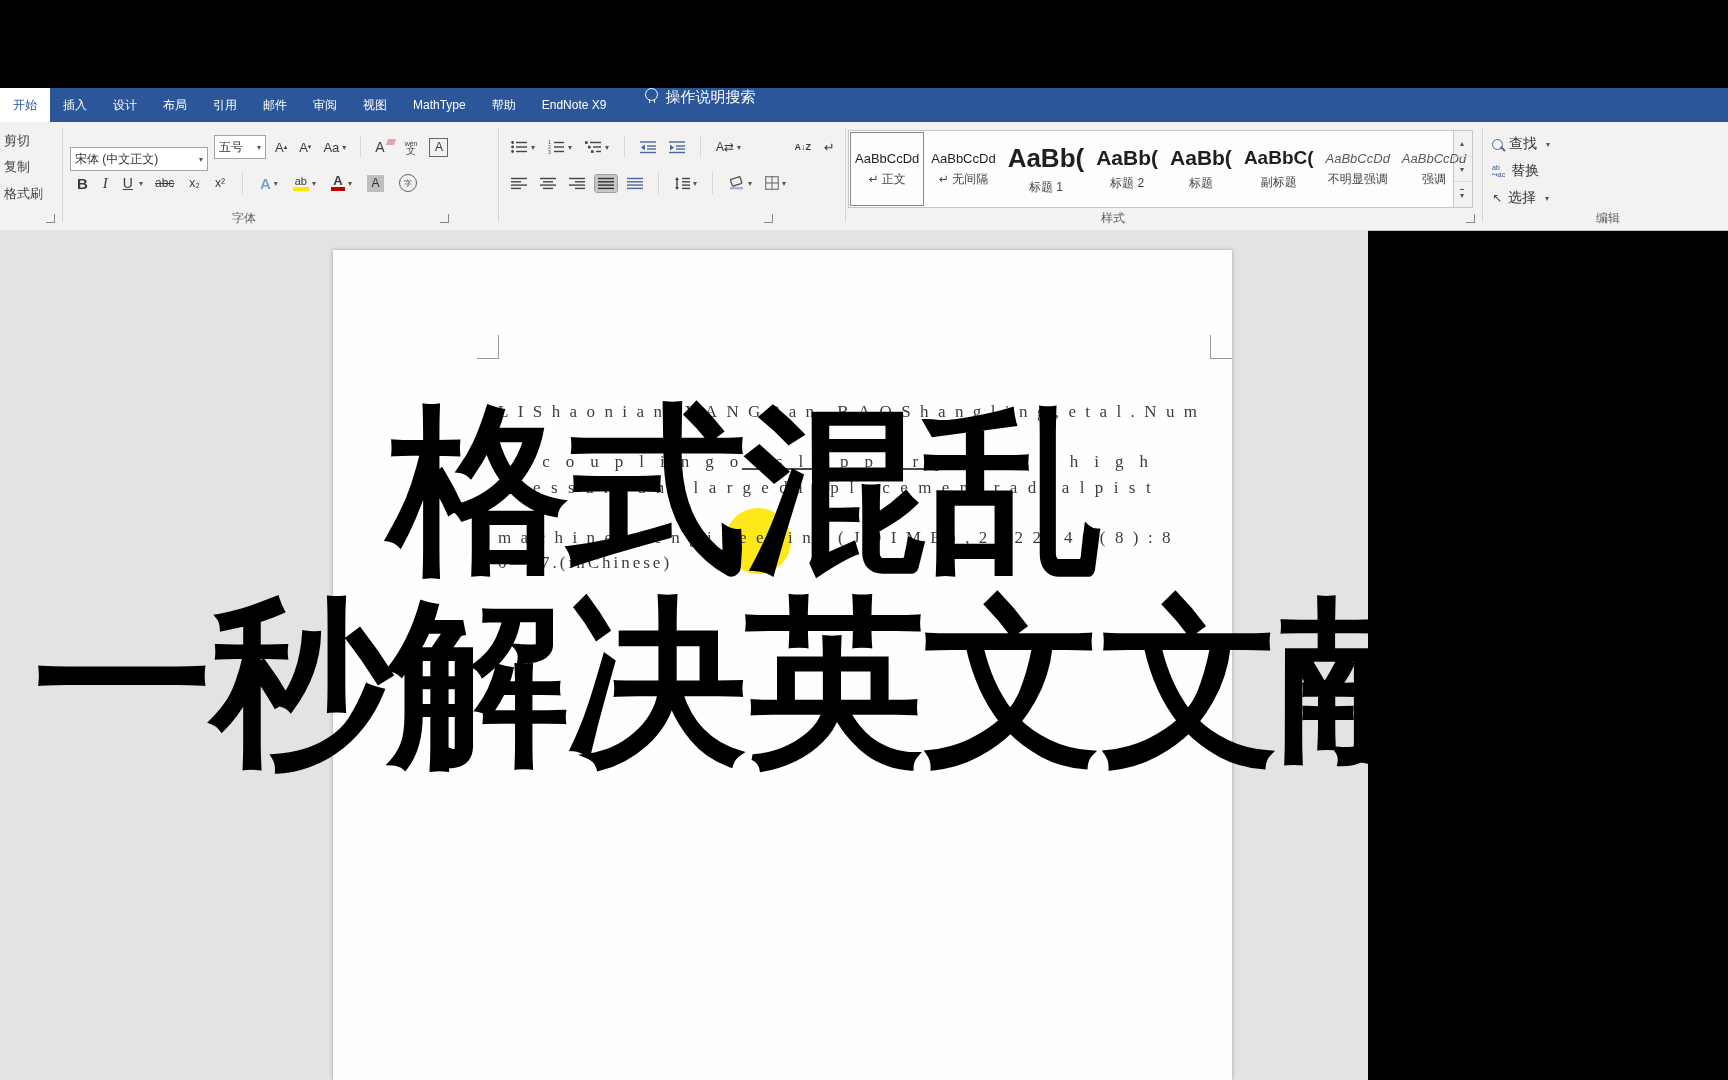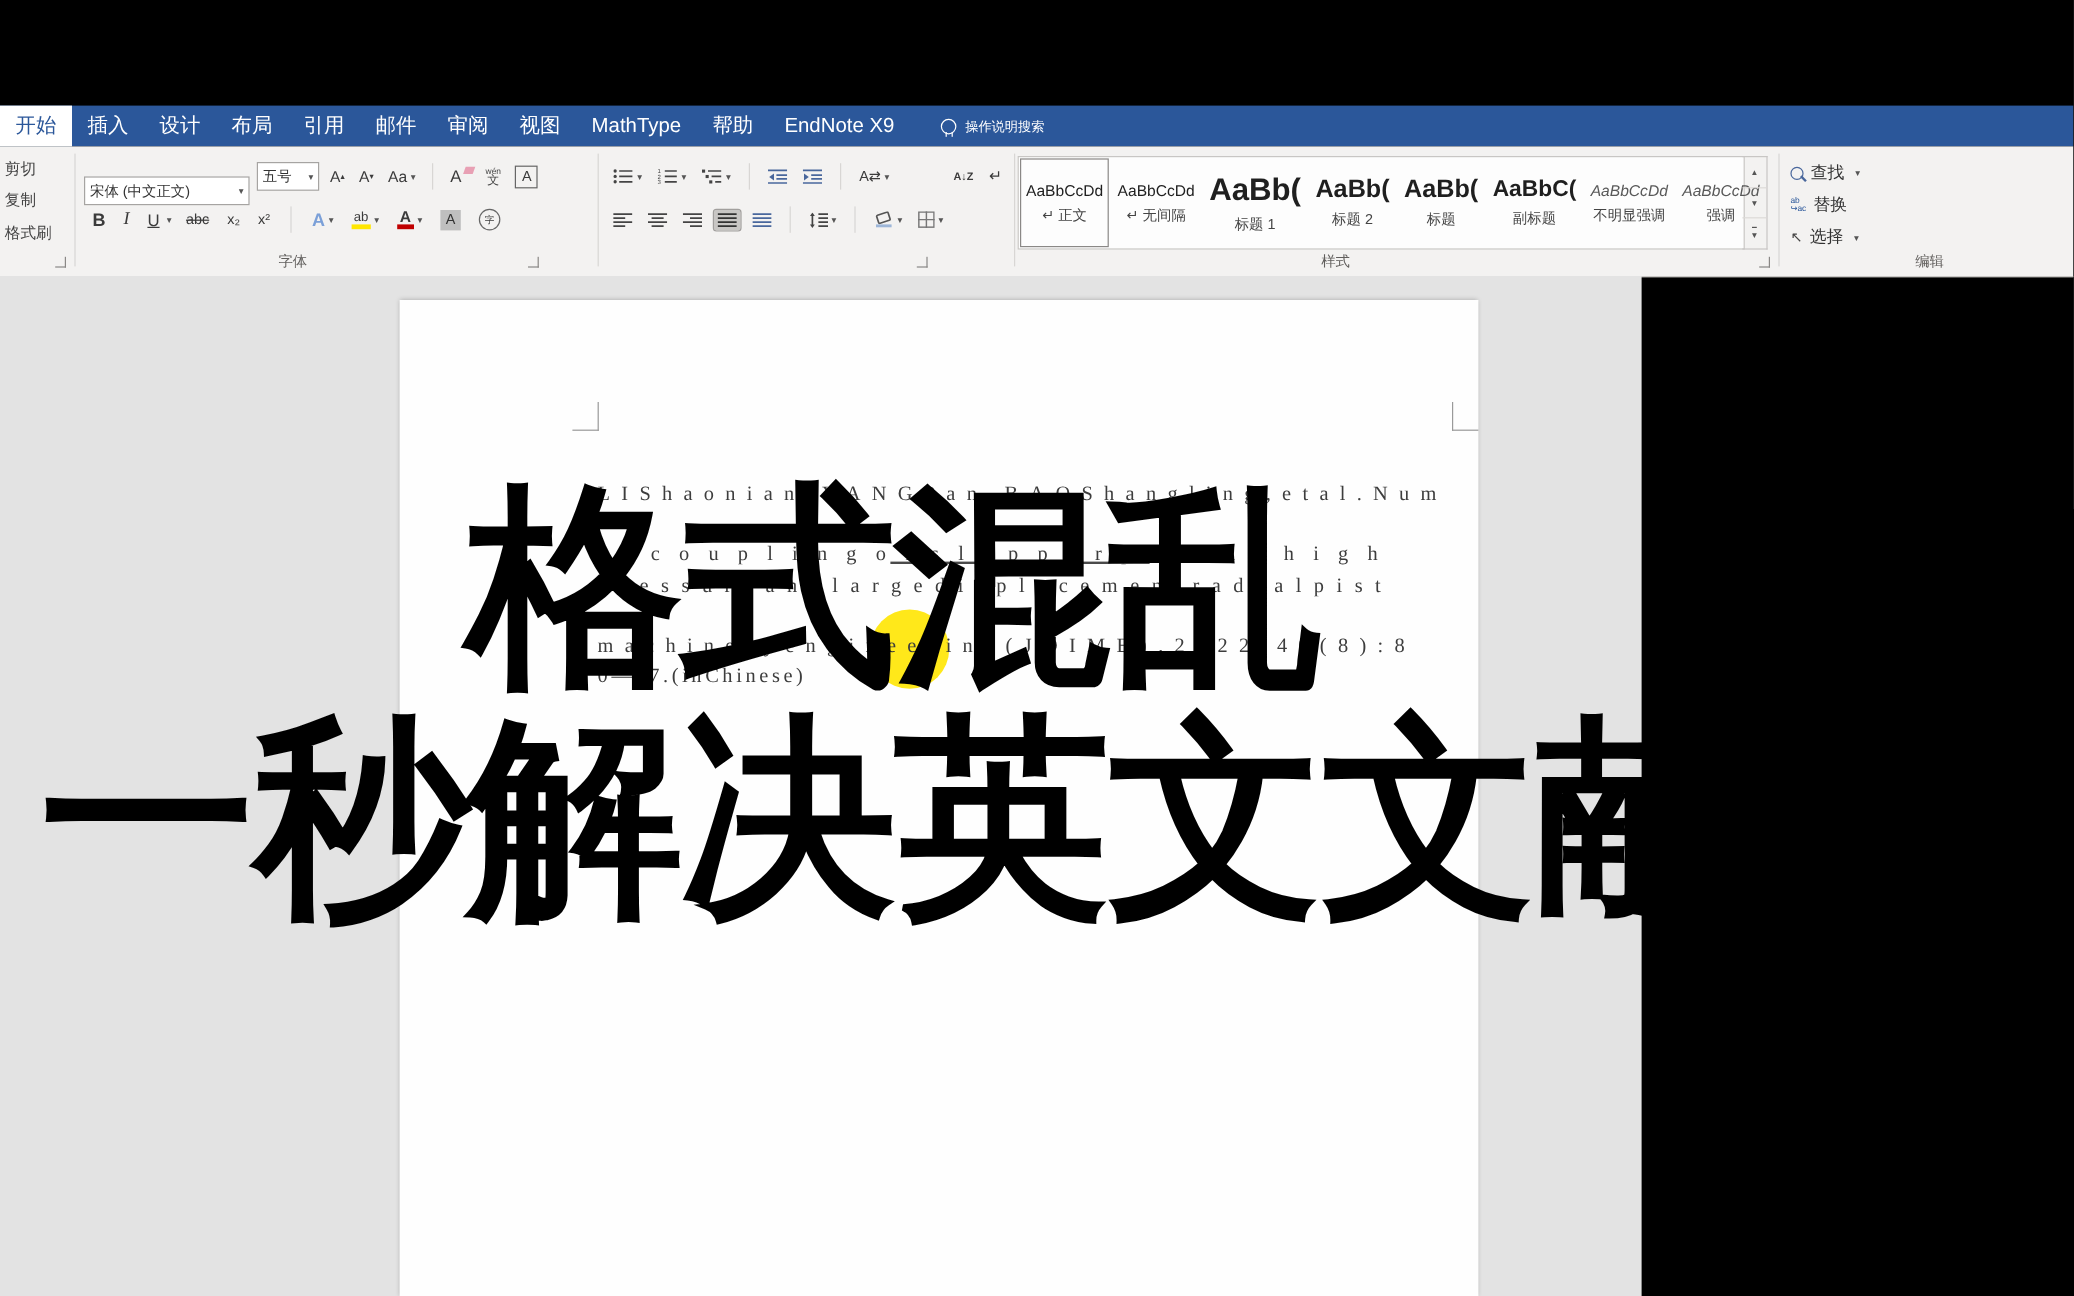--- a/index.html
+++ b/index.html
@@ -5,23 +5,23 @@
   html,body{margin:0;padding:0;background:#000;}
   #screen{position:relative;width:1728px;height:1080px;overflow:hidden;
           font-family:"Liberation Sans","DejaVu Sans",sans-serif;background:#000;}
   .abs{position:absolute;}
 
   
   #topbar{left:0;top:0;width:1728px;height:88px;background:#000;}
 
   
   #tabbar{left:0;top:88px;width:1728px;height:34px;background:#2b579a;display:flex;align-items:stretch;}
-  .tab{color:#fff;font-size:17px;line-height:34px;padding:0 13px;white-space:nowrap;cursor:default;}
+  .tab{color:#fff;font-size:12px;line-height:34px;padding:0 13px;white-space:nowrap;cursor:default;}
   .tab.active{background:#fff;color:#2b579a;}
-  #tellme{display:flex;align-items:center;margin-left:26px;color:#fff;font-size:11px;gap:7px;}
+  #tellme{display:flex;align-items:flex-start;margin-left:26px;color:#fff;font-size:15px;gap:7px;}
   .bulb{width:11px;height:11px;border:1.6px solid #fff;border-radius:50%;position:relative;display:inline-block;}
   .bulb:after{content:"";position:absolute;left:2.5px;top:10px;width:4px;height:4px;border-left:1.6px solid #fff;border-right:1.6px solid #fff;}
 
   
   #ribbon{left:0;top:122px;width:1728px;height:108px;background:#f3f2f1;border-bottom:1px solid #c8c6c4;font-size:13px;color:#3b3b3b;}
   .vsep{position:absolute;top:6px;height:94px;width:1px;background:#d8d6d4;}
   .r1{position:absolute;top:10px;height:30px;display:flex;align-items:center;}
   .r2{position:absolute;top:46px;height:30px;display:flex;align-items:center;}
   .grplabel{position:absolute;top:88px;font-size:12px;color:#605e5c;transform:translateX(-50%);}
   .launcher{position:absolute;top:92px;width:8px;height:8px;border-right:1px solid #8a8886;border-bottom:1px solid #8a8886;}

